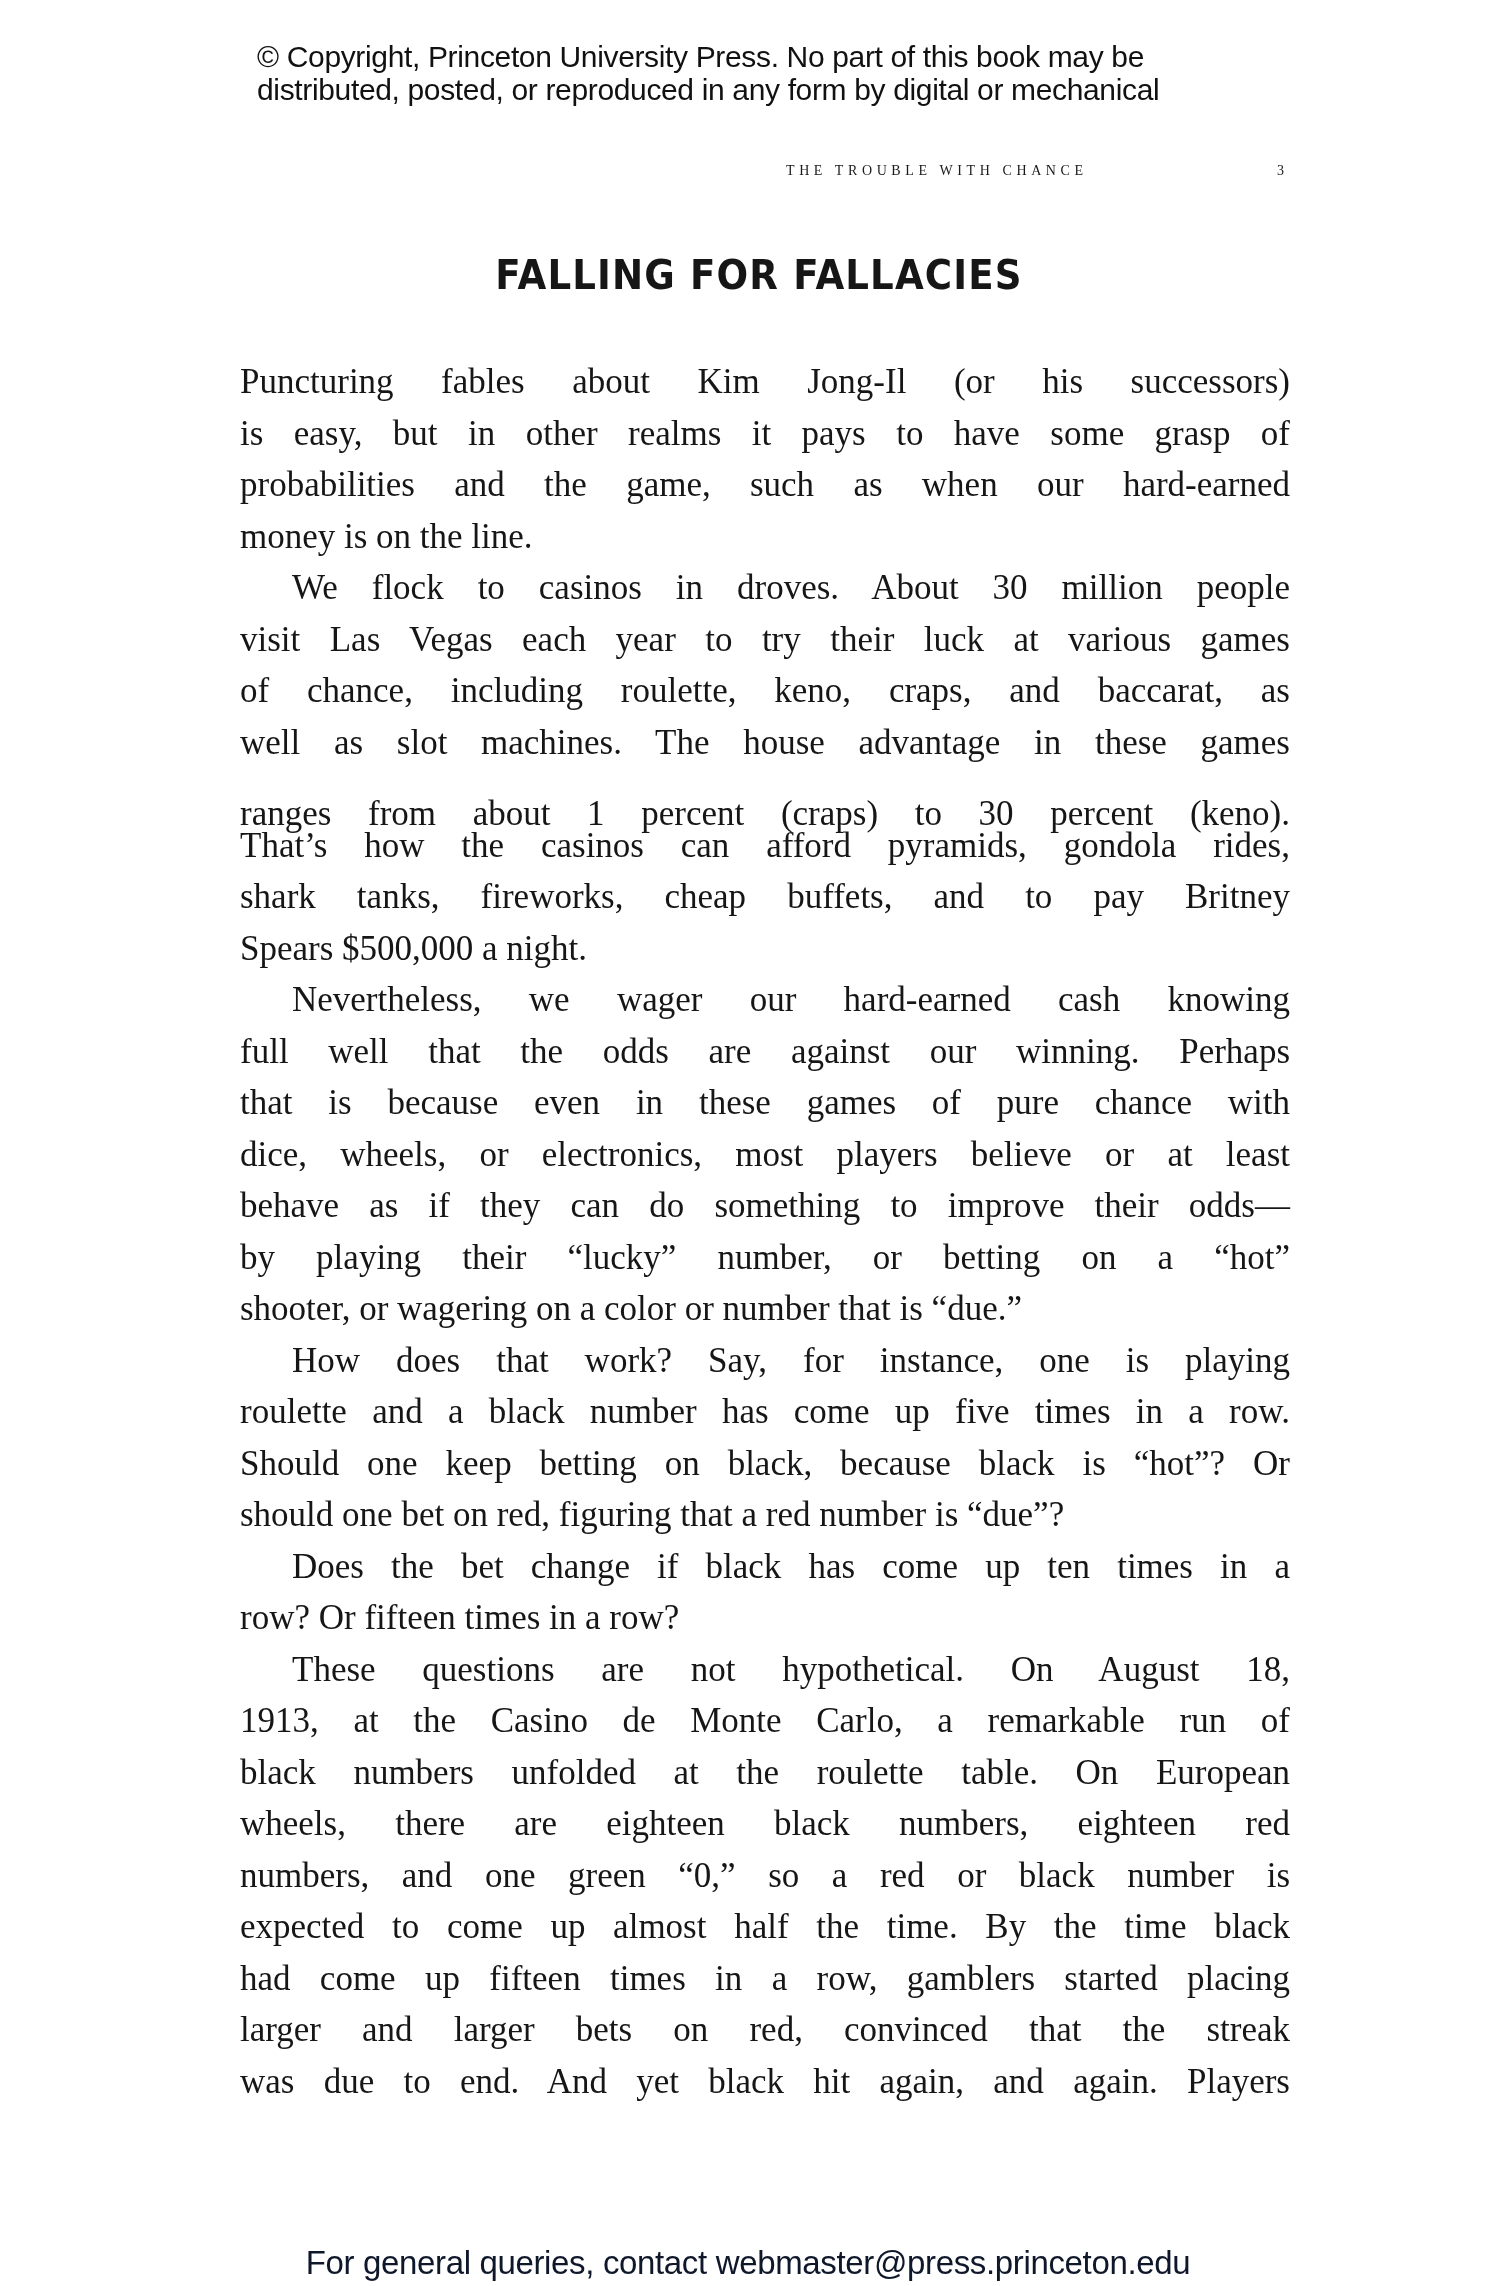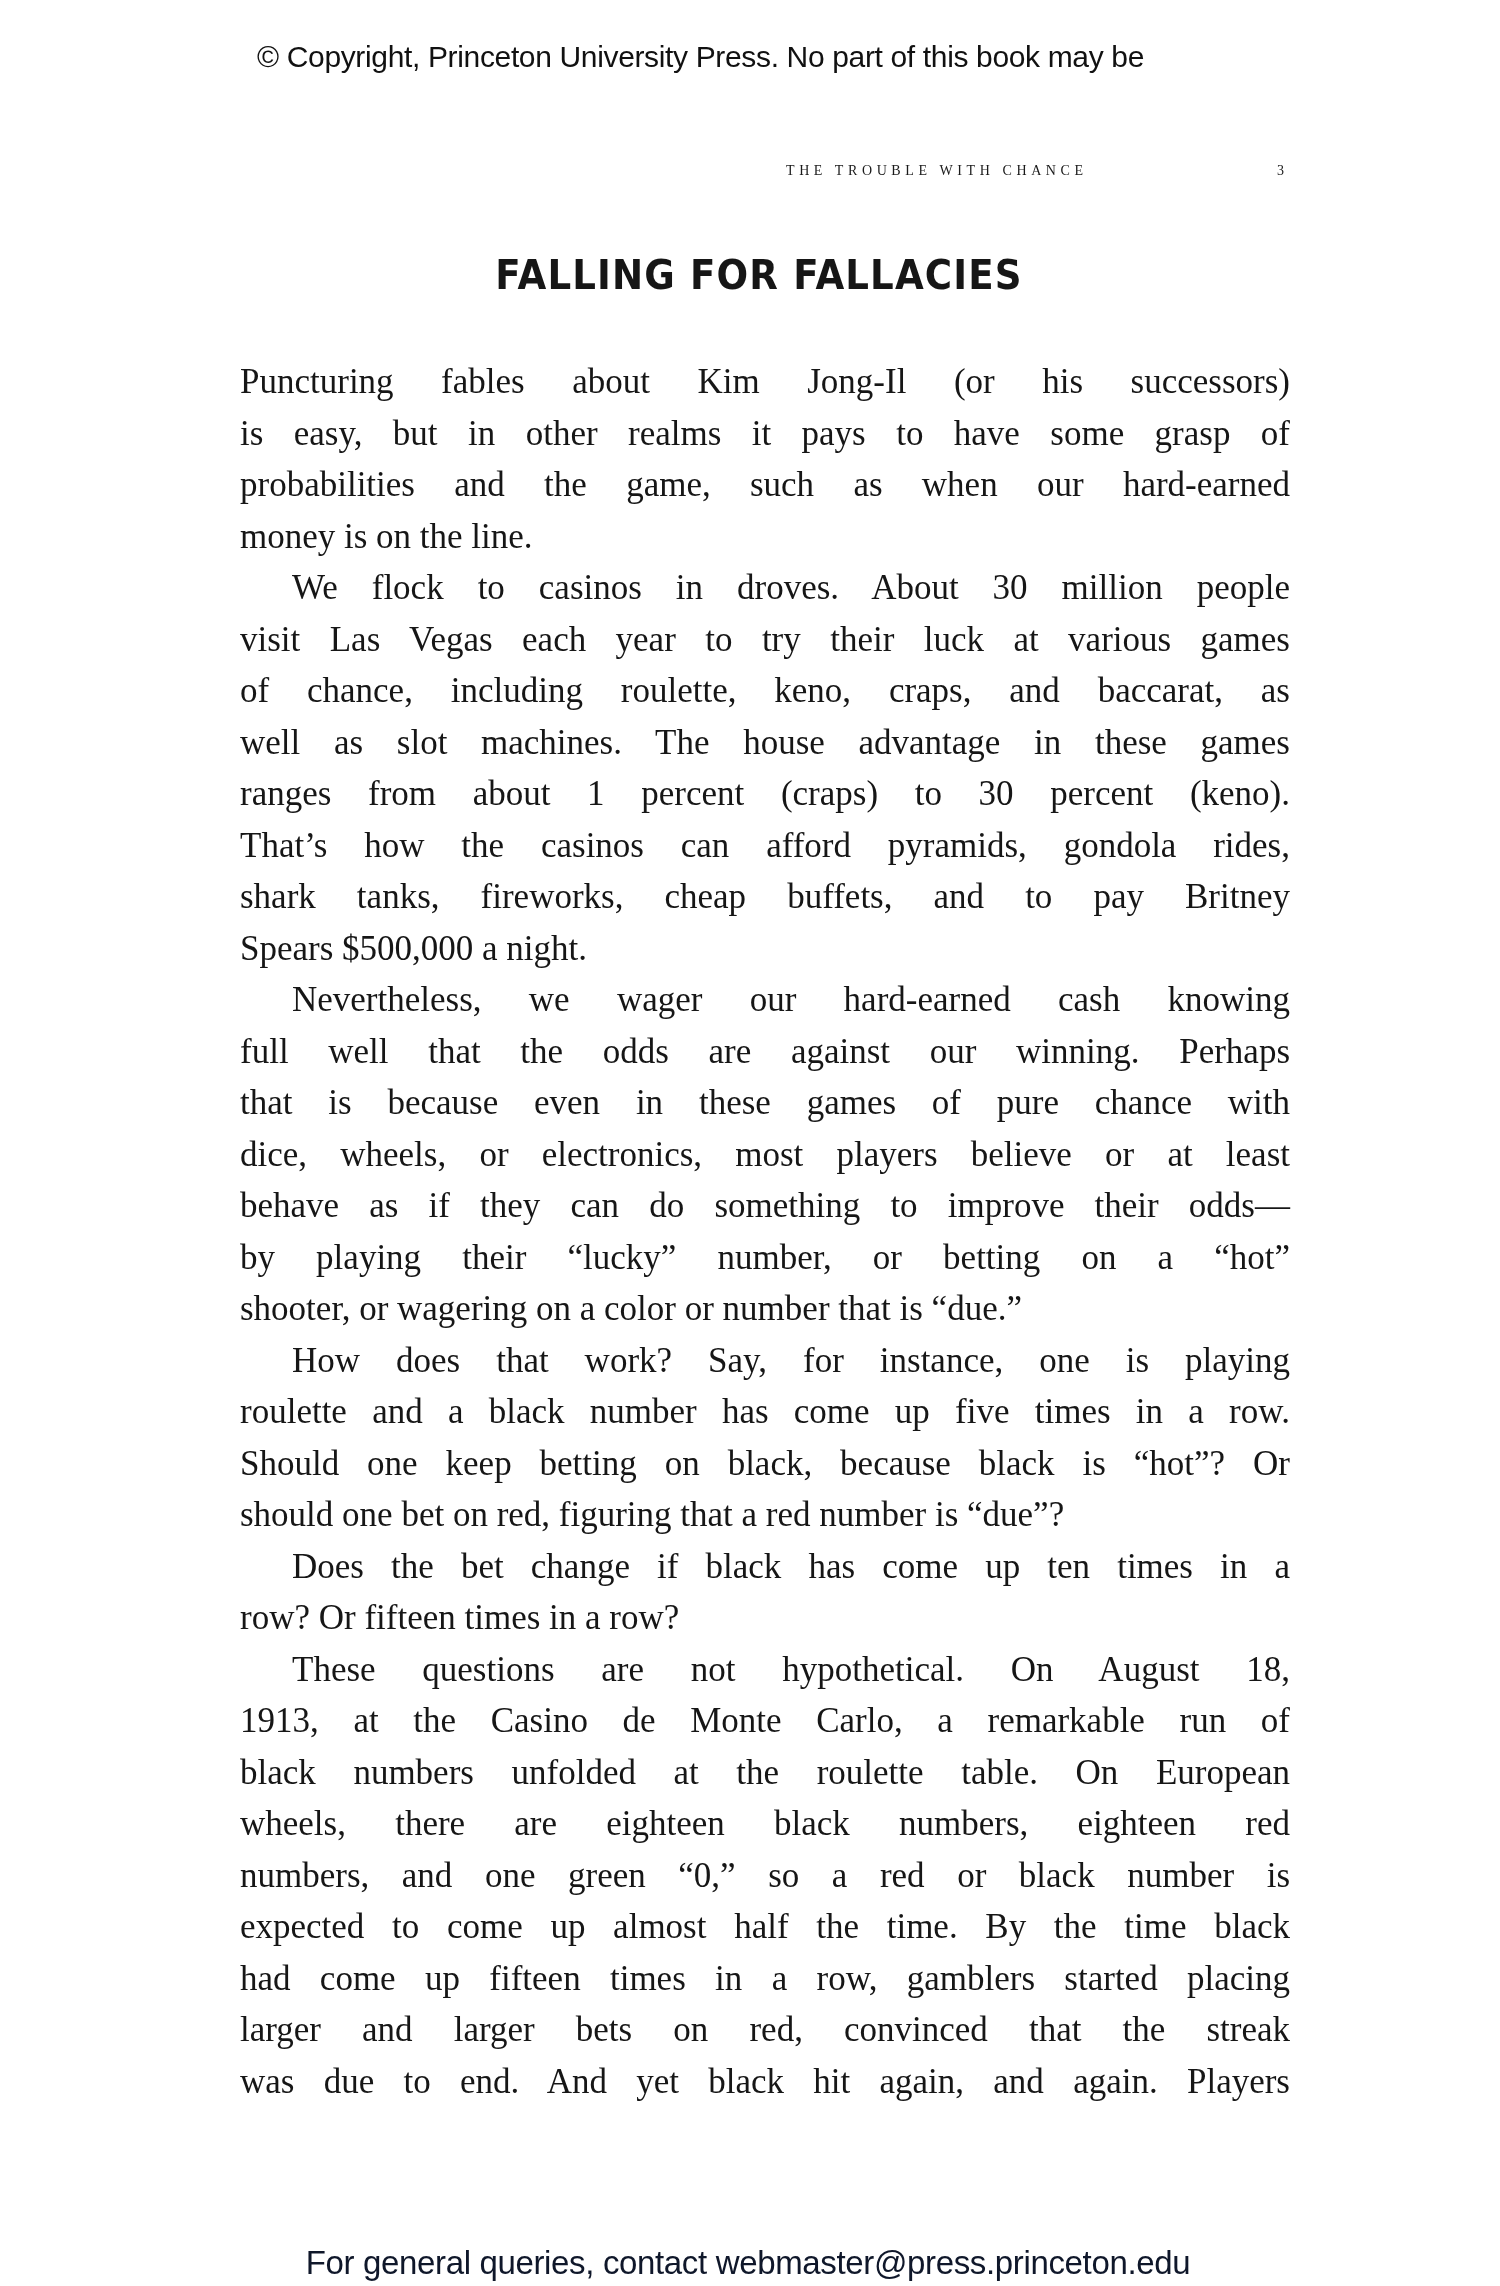--- a/index.html
+++ b/index.html
@@ -116,41 +116,42 @@
     white-space: nowrap;
   }
 </style>
 </head>
 <body>
 
 <div class="page">
 
   <div class="copyright">
     <span class="cline">© Copyright, Princeton University Press. No part of this book may be</span>
+    <span class="cline">distributed, posted, or reproduced in any form by digital or mechanical</span>
   </div>
 
   <div class="running-head">
     <span class="rh-title">THE TROUBLE WITH CHANCE</span>
     <span class="rh-page">3</span>
   </div>
 
   <div class="section-title">FALLING FOR FALLACIES</div>
 
   <div class="body-text" id="body-text">
 
     <div class="line" style="top:336px">Puncturing fables about Kim Jong-Il (or his successors)</div>
     <div class="line" style="top:387.5px">is easy, but in other realms it pays to have some grasp of</div>
     <div class="line" style="top:439px">probabilities and the game, such as when our hard-earned</div>
     <div class="line last" style="top:490.5px">money is on the line.</div>
 
     <div class="line indent" style="top:542px">We flock to casinos in droves. About 30 million people</div>
     <div class="line" style="top:593.5px">visit Las Vegas each year to try their luck at various games</div>
     <div class="line" style="top:645px">of chance, including roulette, keno, craps, and baccarat, as</div>
     <div class="line" style="top:696.5px">well as slot machines. The house advantage in these games</div>
-    <div class="line" style="top:748px">ranges from about 1 percent (craps) to 30 percent (keno).</div>
+    <div class="line" style="top:768px">ranges from about 1 percent (craps) to 30 percent (keno).</div>
     <div class="line" style="top:799.5px">That’s how the casinos can afford pyramids, gondola rides,</div>
     <div class="line" style="top:851px">shark tanks, fireworks, cheap buffets, and to pay Britney</div>
     <div class="line last" style="top:902.5px">Spears $500,000 a night.</div>
 
     <div class="line indent" style="top:954px">Nevertheless, we wager our hard-earned cash knowing</div>
     <div class="line" style="top:1005.5px">full well that the odds are against our winning. Perhaps</div>
     <div class="line" style="top:1057px">that is because even in these games of pure chance with</div>
     <div class="line" style="top:1108.5px">dice, wheels, or electronics, most players believe or at least</div>
     <div class="line" style="top:1160px">behave as if they can do something to improve their odds—</div>
     <div class="line" style="top:1211.5px">by playing their “lucky” number, or betting on a “hot”</div>

